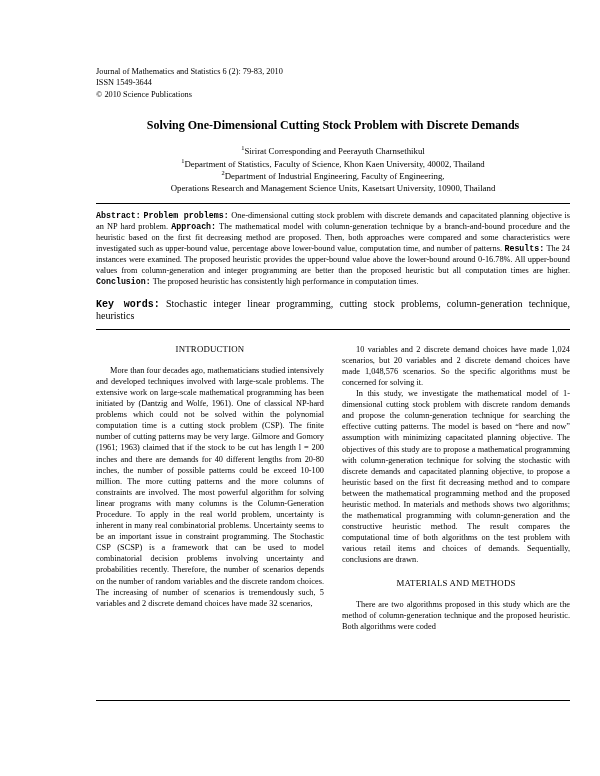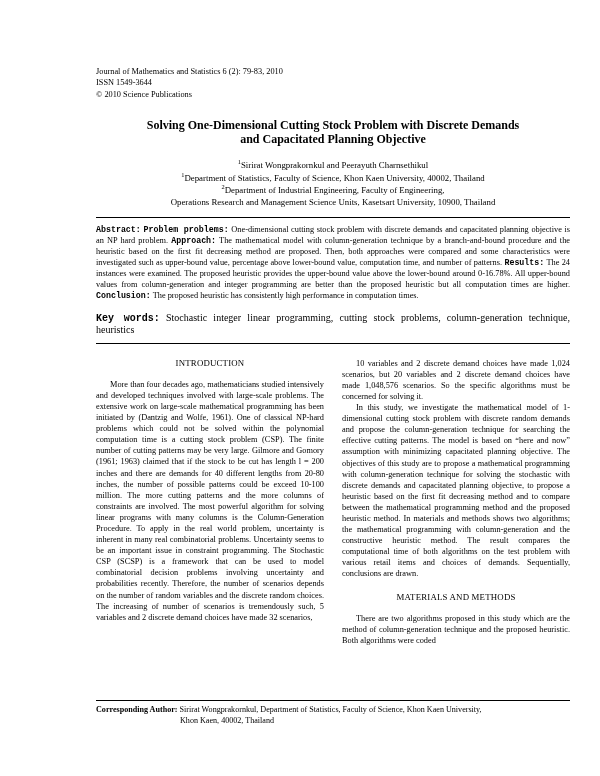--- a/index.html
+++ b/index.html
@@ -147,25 +147,24 @@
   <div class="content">
 
     <div class="journal-line">
       <div>Journal of Mathematics and Statistics 6 (2): 79-83, 2010</div>
       <div>ISSN 1549-3644</div>
       <div>© 2010 Science Publications</div>
     </div>
 
     <div class="title-block">
       <div class="title">Solving One-Dimensional Cutting Stock Problem with Discrete Demands</div>
-      <div class="title">and Capacitated Planning Objective</div>
     </div>
 
     <div class="authors">
-      <sup>1</sup><span>Sirirat Wongprakornkul and Peerayuth Charnsethikul</span>
+      <sup>1</sup><span>Sirirat Corresponding and Peerayuth Charnsethikul</span>
     </div>
 
     <div class="affil">
       <sup>1</sup><span>Department of Statistics, Faculty of Science, Khon Kaen University, 40002, Thailand</span>
     </div>
     <div class="affil">
       <sup>2</sup><span>Department of Industrial Engineering, Faculty of Engineering,</span>
     </div>
     <div class="affil">
       <span>Operations Research and Management Science Units, Kasetsart University, 10900, Thailand</span>
@@ -202,21 +201,16 @@
         <p class="para">In this study, we investigate the mathematical model of 1-dimensional cutting stock problem with discrete random demands and propose the column-generation technique for searching the effective cutting patterns. The model is based on “here and now” assumption with minimizing capacitated planning objective. The objectives of this study are to propose a mathematical programming with column-generation technique for solving the stochastic with discrete demands and capacitated planning objective, to propose a heuristic based on the first fit decreasing method and to compare between the mathematical programming method and the proposed heuristic method. In materials and methods shows two algorithms; the mathematical programming with column-generation and the constructive heuristic method. The result compares the computational time of both algorithms on the test problem with various retail items and choices of demands. Sequentially, conclusions are drawn.</p>
         <div class="sect-head spaced">MATERIALS AND METHODS</div>
         <p class="para">There are two algorithms proposed in this study which are the method of column-generation technique and the proposed heuristic. Both algorithms were coded</p>
       </div>
     </div>
 
   </div>
 
   <div class="footer-rule"></div>
 
-  <div class="corr">
-    <b>Corresponding Author:</b>
-    <span>Sirirat Wongprakornkul, Department of Statistics, Faculty of Science, Khon Kaen University,</span>
-    <span class="corr-indent">Khon Kaen, 40002, Thailand</span>
-  </div>
 
   <div class="pagenum">79</div>
 
 </div>
 
 </body></html>

